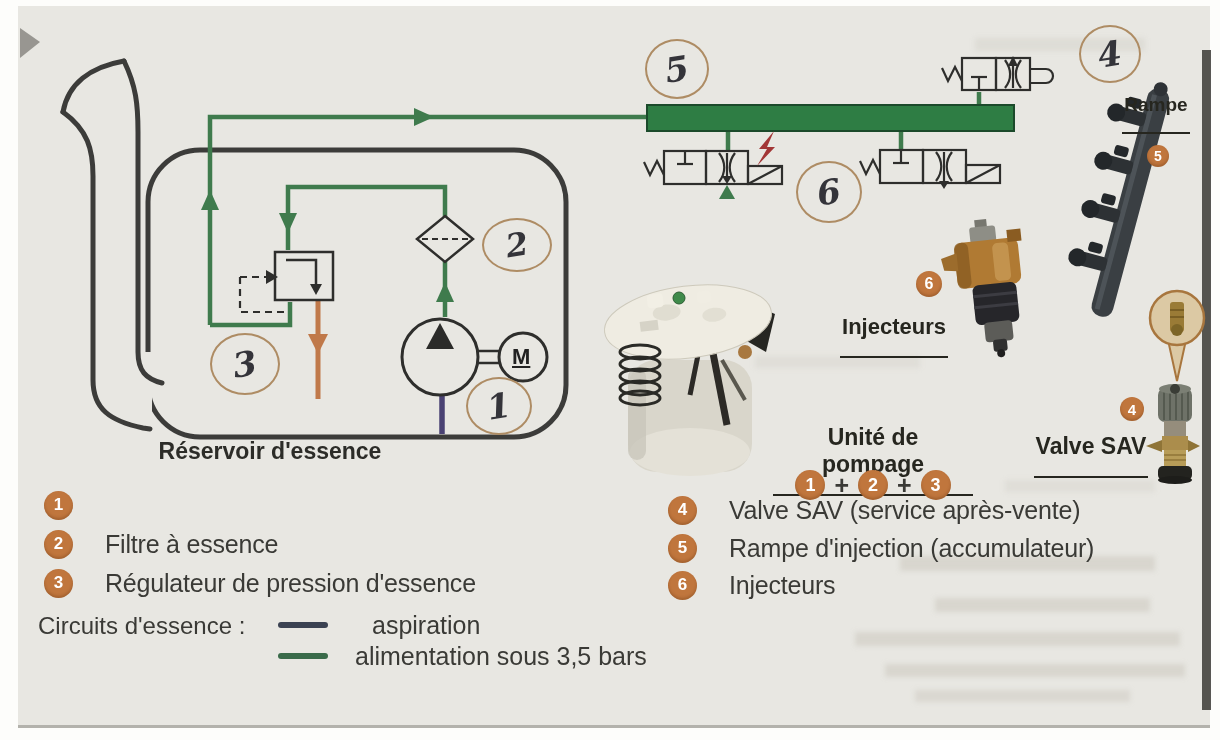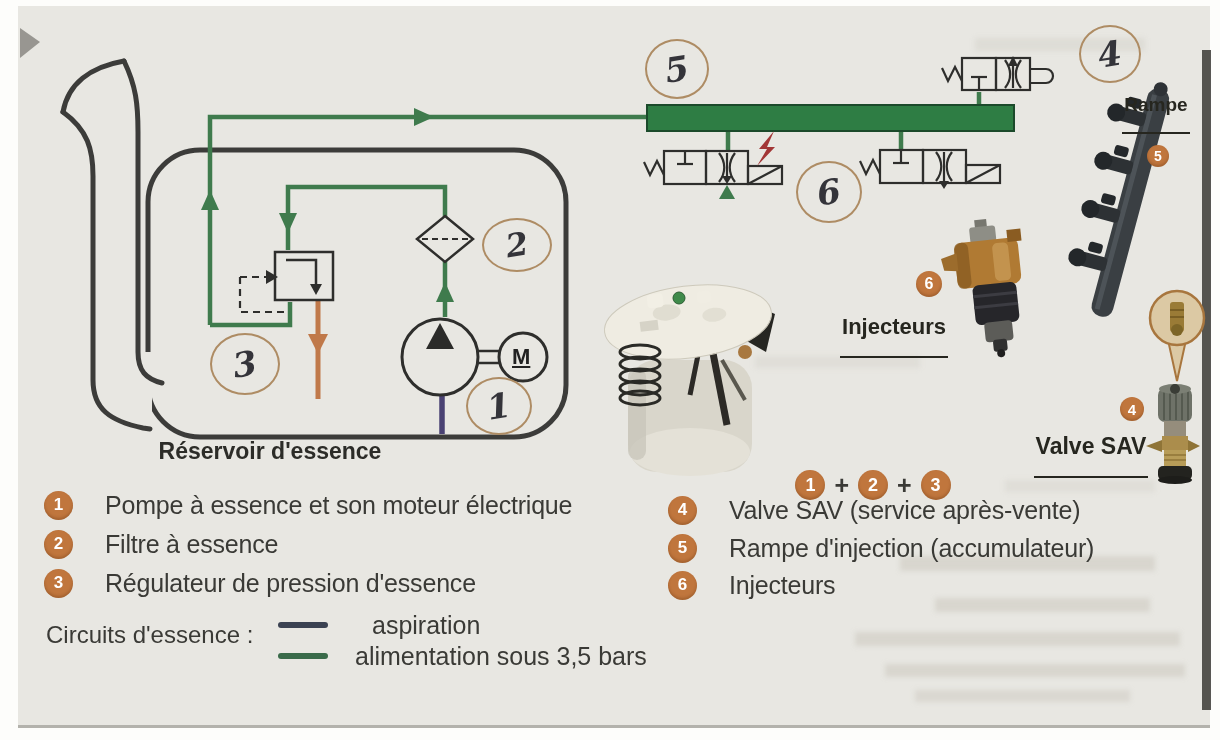--- a/index.html
+++ b/index.html
@@ -291,46 +291,47 @@
     </div>
 
   <div class="plabel" style="left:1118px;top:94px;width:76px;font-size:19px;">
     <span class="u">Rampe</span></div>
   <div class="badge abs" style="left:1147px;top:145px;width:22px;height:22px;font-size:14px;">5</div>
 
   <div class="badge abs" style="left:916px;top:271px;width:26px;height:26px;font-size:16px;">6</div>
   <div class="plabel" style="left:830px;top:314px;width:128px;font-size:22px;">
     <span class="u">Injecteurs</span></div>
 
+  <div class="plabel" style="left:773px;top:424px;width:200px;font-size:23px;">
+    <span class="u">Unité de pompage</span></div>
   <div class="formula" style="left:773px;top:470px;width:200px;">
     <span class="badge">1</span>
     <span>+</span>
     <span class="badge">2</span>
     <span>+</span>
     <span class="badge">3</span>
   </div>
 
   <div class="badge abs" style="left:1120px;top:397px;width:24px;height:24px;font-size:15px;">4</div>
   <div class="plabel" style="left:1030px;top:433px;width:122px;font-size:23px;">
     <span class="u">Valve SAV</span></div>
 
   <div class="lrow" style="left:44px;top:490px;">
     <span class="badge">1</span>
-    <span>Pompe à essence et son moteur électrique</span>
   </div>
   <div class="lrow" style="left:44px;top:529px;">
     <span class="badge">2</span>
     <span>Filtre à essence</span>
   </div>
   <div class="lrow" style="left:44px;top:568px;">
     <span class="badge">3</span>
     <span>Régulateur de pression d'essence</span>
   </div>
 
-  <div class="ctitle" style="left:46px;top:612px;margin-top:9px;">Circuits d'essence :</div>
+  <div class="ctitle" style="left:38px;top:612px;">Circuits d'essence :</div>
   <div class="crow" style="left:278px;top:611px;gap:44px;">
     <span class="swatch sw-asp"></span>
     <span>aspiration</span>
   </div>
   <div class="crow" style="left:278px;top:642px;">
     <span class="swatch sw-ali"></span>
     <span>alimentation sous 3,5 bars</span>
   </div>
 
   <div class="lrow" style="left:668px;top:495px;">

